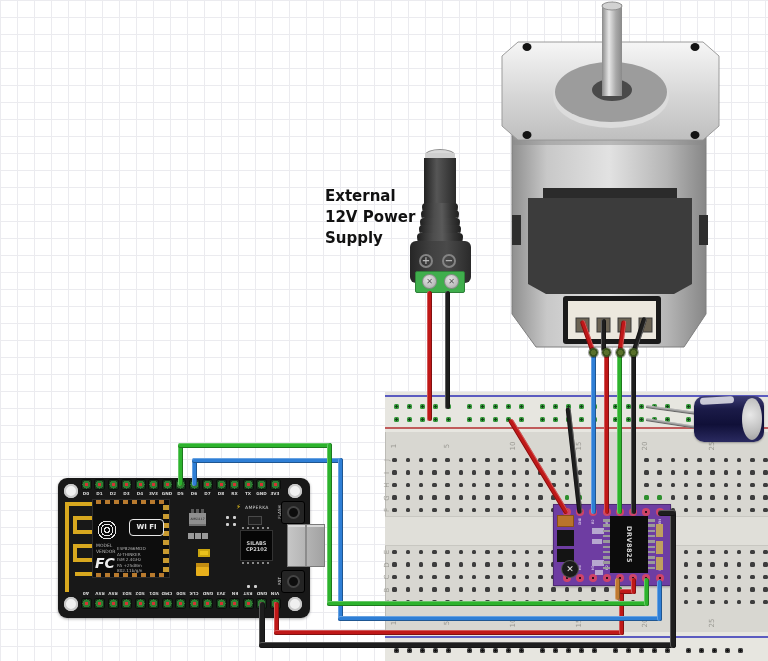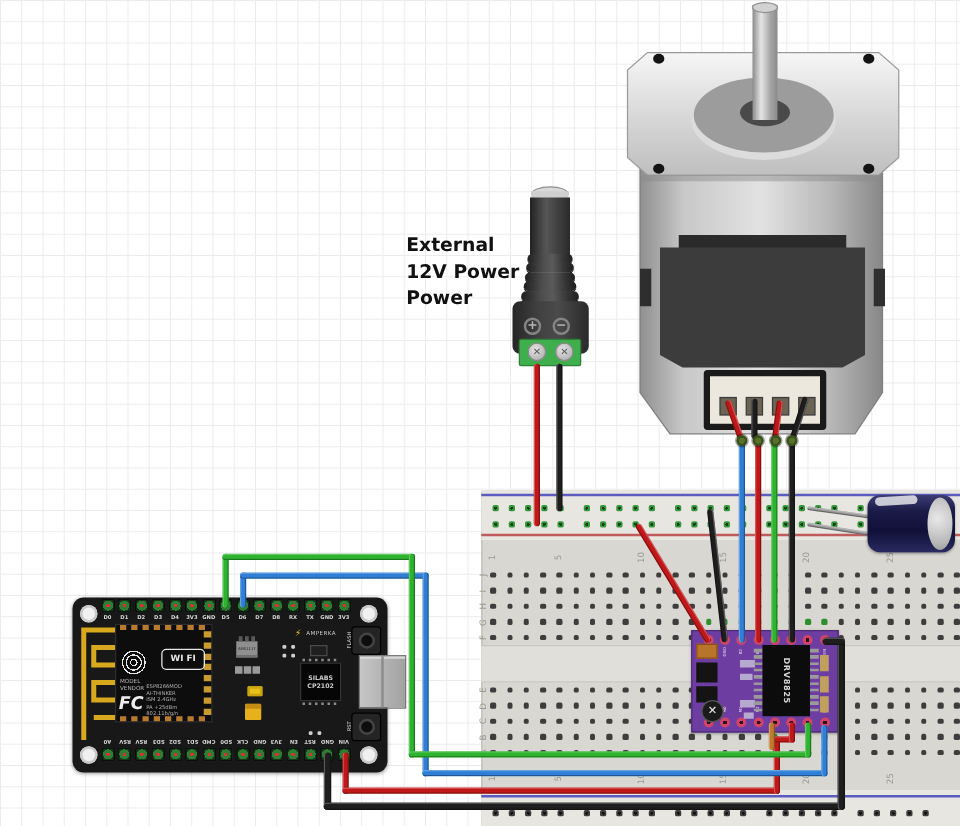--- a/index.html
+++ b/index.html
@@ -19,21 +19,21 @@
     font-size:15px;line-height:21px;color:#111;white-space:nowrap;
   }
 </style>
 </head>
 <body>
 
 <div id="canvas">
   <div id="caption">
     <div>External</div>
     <div>12V Power</div>
-    <div>Power</div>
+    <div>Supply</div>
   </div>
   <div id="breadboard-root">
       <div class="abs" style="left: 385px; top: 392px; width: 383px; height: 269px; background: rgb(216, 215, 209); box-shadow: rgb(189, 188, 182) 1px 0px 0px inset, rgb(198, 197, 191) 0px 1px 0px inset;"></div>
       <div class="abs" style="left: 385px; top: 392px; width: 383px; height: 40px; background: rgb(231, 230, 224);"></div>
       <div class="abs" style="left: 385px; top: 632px; width: 383px; height: 29px; background: rgb(231, 230, 224);"></div>
       <div class="abs" style="left: 385px; top: 516px; width: 383px; height: 30px; background: rgb(224, 223, 217); box-shadow: rgb(200, 199, 193) 0px 1px 0px inset, rgb(200, 199, 193) 0px -1px 0px inset;"></div>
       <div class="abs" style="left: 385px; top: 395px; width: 383px; height: 2px; background: rgb(91, 91, 192);"></div>
       <div class="abs" style="left: 385px; top: 427px; width: 383px; height: 2px; background: rgb(192, 91, 91);"></div>
       <div class="abs" style="left: 385px; top: 636px; width: 383px; height: 2px; background: rgb(91, 91, 192);"></div>
       <div class="abs" style="left: 393.5px; top: 404px; width: 5px; height: 5px; border-radius: 1.5px; background: radial-gradient(circle, rgb(20, 64, 26) 0px, rgb(20, 64, 26) 1.2px, rgb(53, 151, 58) 1.2px);"></div>

